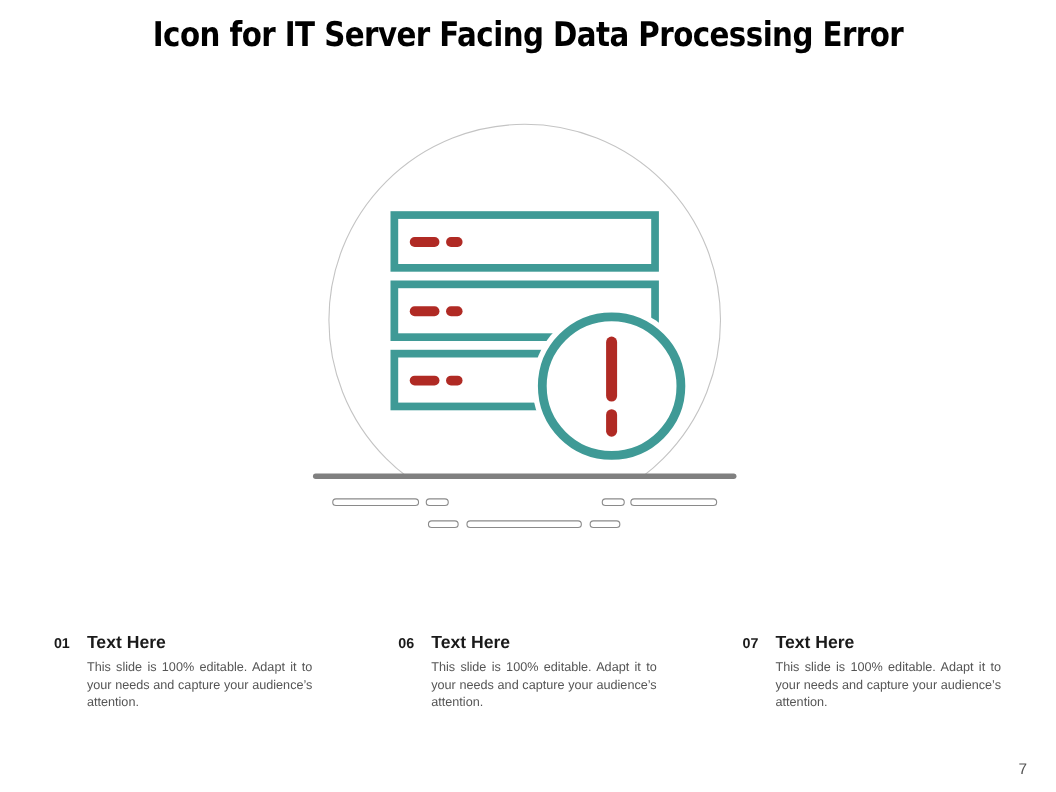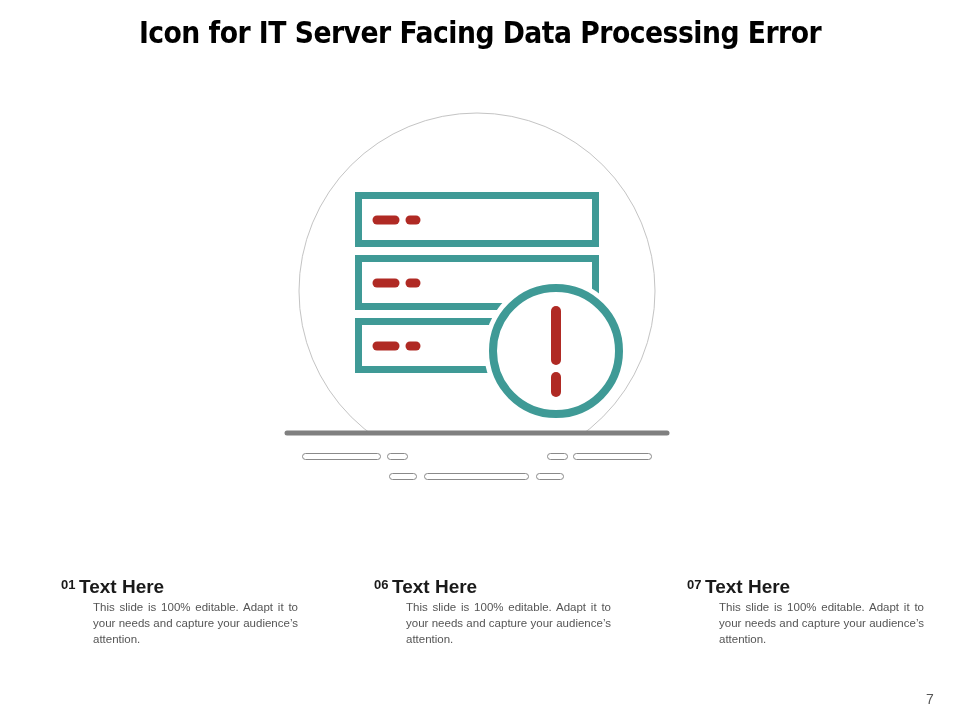--- a/index.html
+++ b/index.html
@@ -35,38 +35,38 @@
       width: 960px;
       height: 720px;
     }
     .point {
       position: absolute;
       top: 576px;
       width: 240px;
     }
     .point-num {
       position: absolute;
-      left: 12px;
+      left: 0;
       top: 1px;
       font-size: 13px;
       font-weight: bold;
       color: #1a1a1a;
     }
     .point-title {
       position: absolute;
       left: 30px;
       top: 0;
-      font-size: 19px;
+      font-size: 16px;
       font-weight: bold;
       color: #1a1a1a;
       white-space: nowrap;
     }
     .point-body {
       position: absolute;
-      left: 44px;
+      left: 30px;
       top: 23px;
       width: 205px;
       font-size: 11.5px;
       line-height: 16px;
       color: #555555;
       text-align: justify;
     }
     .page-number {
       position: absolute;
       left: 926px;

